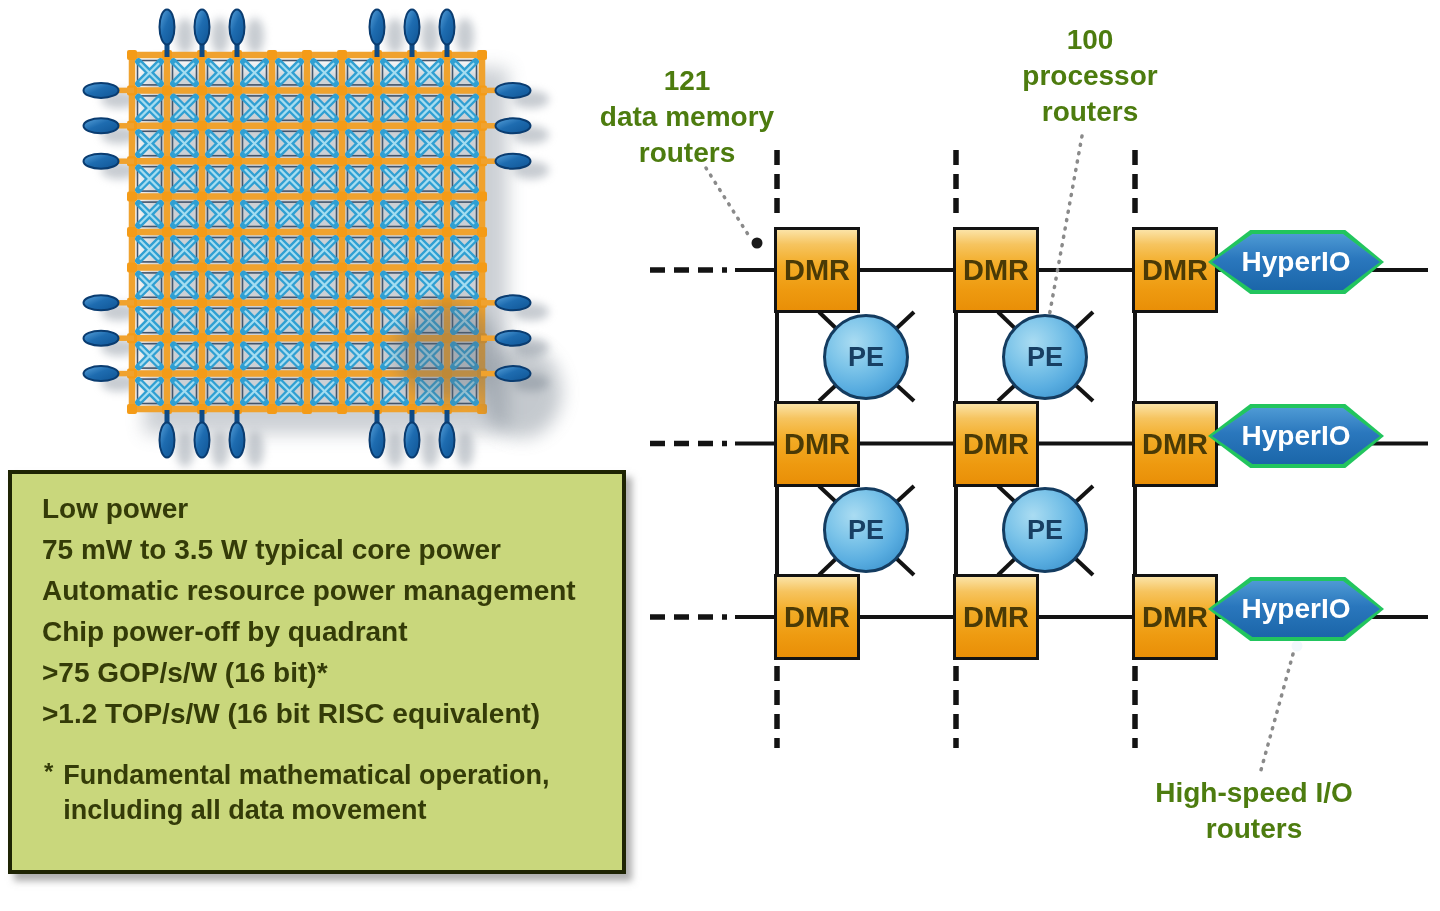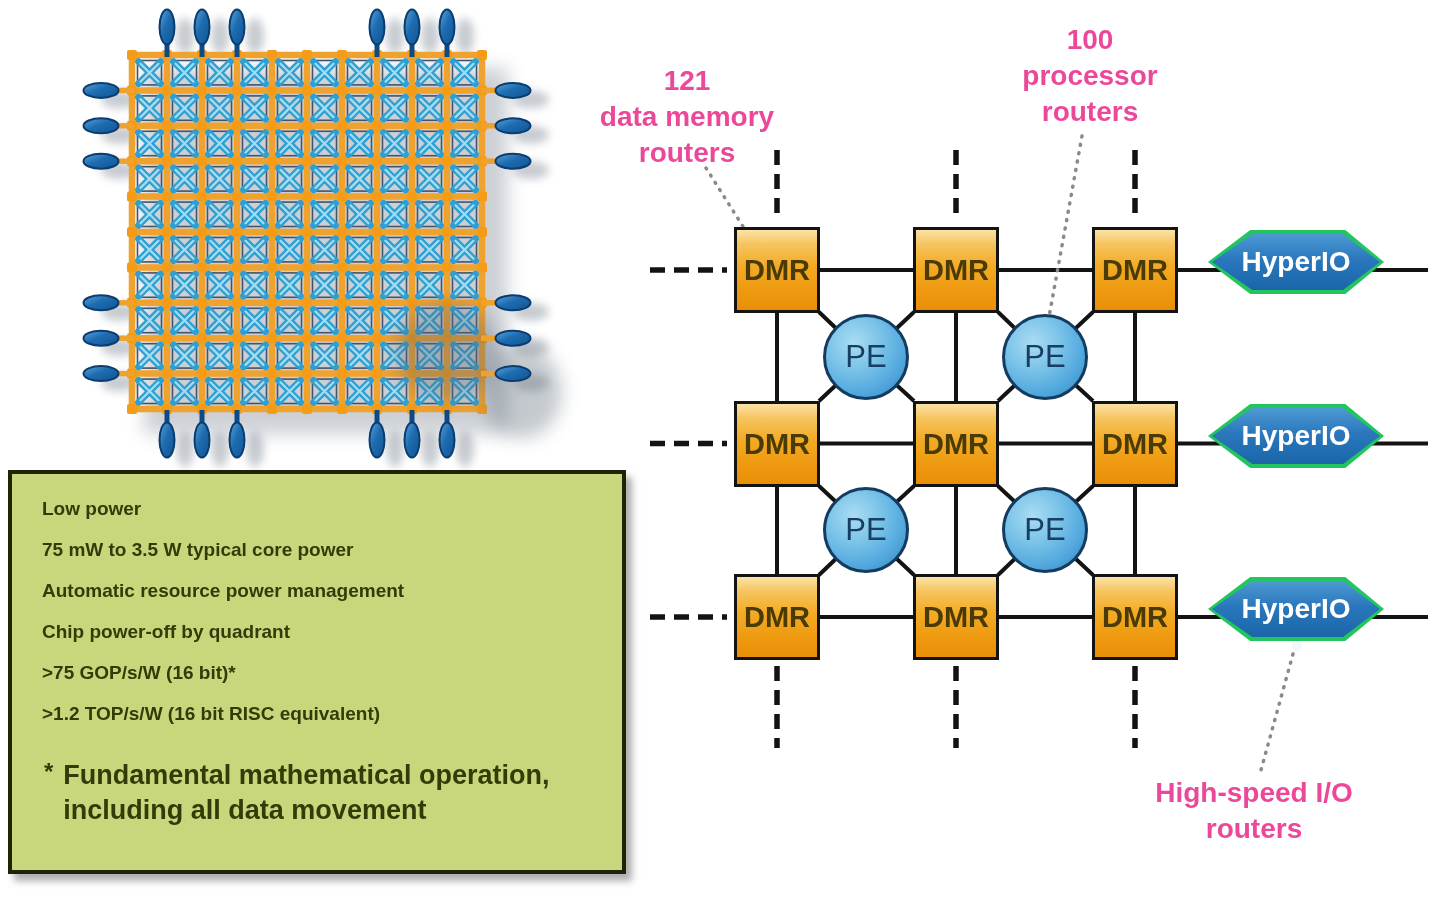--- a/index.html
+++ b/index.html
@@ -9,59 +9,59 @@
     font-family:"Liberation Sans", sans-serif;
   }
   svg#fig { position:absolute; left:0; top:0; }
 
   
   .dmr {
     position:absolute; width:86px; height:86px; box-sizing:border-box;
     border:3px solid #131313;
     background:linear-gradient(180deg,#fbe3a6 0%,#f6c45f 18%,#f3ab24 45%,#ee9a10 75%,#e98f07 100%);
     display:flex; align-items:center; justify-content:center;
-    font-size:29px; font-weight:bold; color:#4a3a06; letter-spacing:0px;
+    font-size:29px; font-weight:bold; color:#4a3a06; letter-spacing:0px;margin-left:40px;
   }
   .pe {
     position:absolute; width:86px; height:86px; box-sizing:border-box;
     border-radius:50%;
     border:3px solid #143c60;
     background:radial-gradient(circle at 35% 32%, #aadcf2 0%, #7cc4e9 35%, #59ade0 62%, #2e86c3 100%);
     display:flex; align-items:center; justify-content:center;
-    font-size:31px; font-weight:normal; color:#173f63;
+    font-size:27px; font-weight:bold; color:#173f63;
   }
   .hex {
     position:absolute; width:176px; height:64px;
     clip-path:polygon(0% 50%, 24% 0%, 78% 0%, 100% 50%, 78% 100%, 24% 100%);
     background:#22c55e;
   }
   .hex-inner {
     position:absolute; left:4px; top:4px; right:4px; bottom:4px;
     clip-path:polygon(0% 50%, 24% 0%, 78% 0%, 100% 50%, 78% 100%, 24% 100%);
     background:linear-gradient(180deg,#4e9ad4 0%,#2a77bd 45%,#1b66a9 100%);
     display:flex; align-items:center; justify-content:center;
     font-size:28px; font-weight:bold; color:#ffffff;
   }
   
   .anno {
     position:absolute; text-align:center;
-    font-size:28px; line-height:36px; font-weight:bold; color:#ec4899;
+    font-size:28px; line-height:36px; font-weight:bold; color:#4d7c0f;
   }
   
   .infobox {
     position:absolute; left:8px; top:470px; width:618px; height:404px;
     box-sizing:border-box;
     background:#c9d77c;
     border:4px solid #1e2403;
     box-shadow:6px 7px 7px rgba(110,110,110,0.55);
     padding:14px 14px 0 30px;
     color:#343b08;
   }
   .infobox .line {
-    font-size:19px; line-height:41px; font-weight:bold; white-space:nowrap;
+    font-size:28px; line-height:41px; font-weight:bold; white-space:nowrap;
   }
   .infobox .footnote {
     margin-top:24px; display:flex; font-weight:bold; font-size:27px; line-height:35px;
   }
   .infobox .fn-marker { font-size:24px; padding:0 10px 0 2px; transform:translateY(-4px); }
 </style>
 </head>
 <body>
 
 <div class="canvas">

